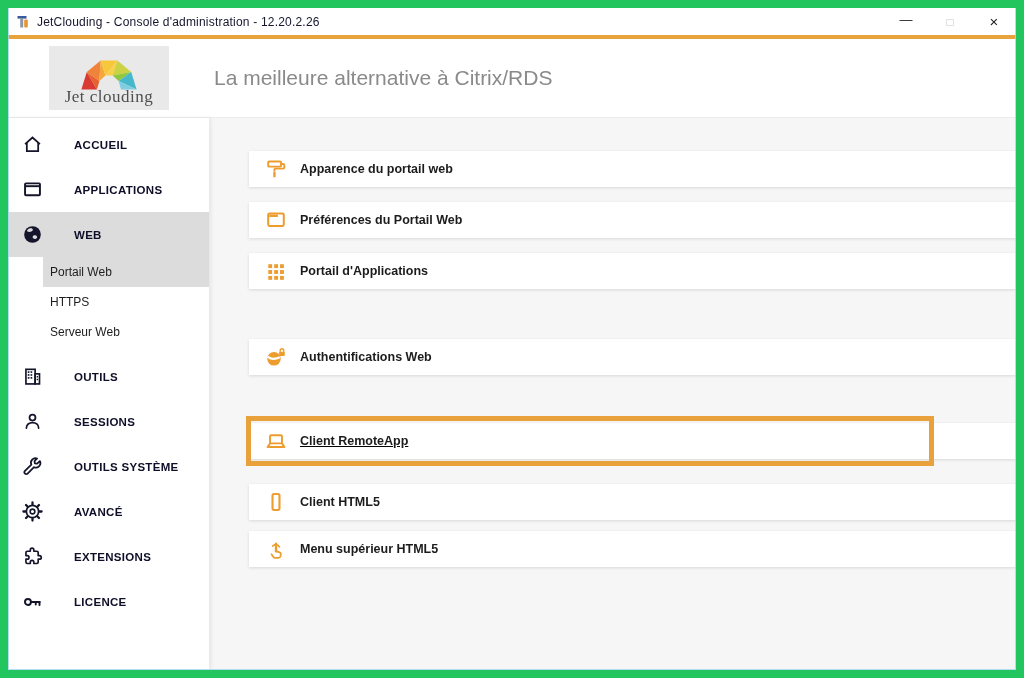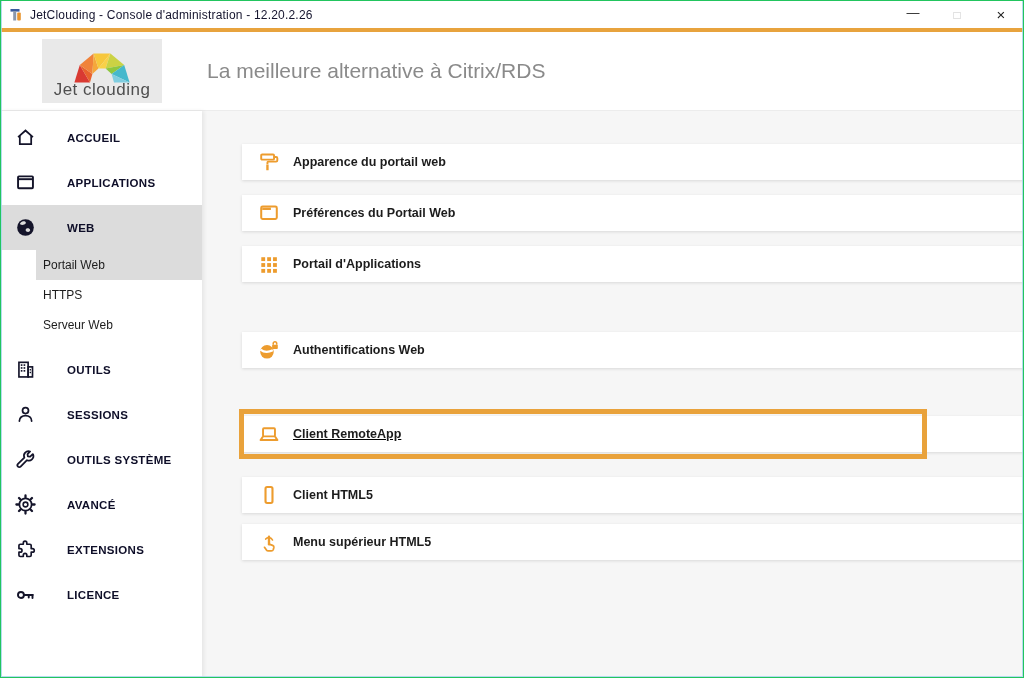--- a/index.html
+++ b/index.html
@@ -1,35 +1,35 @@
 <!DOCTYPE html>
 <html><head>
 <meta charset="utf-8">
 <style>
   * { margin:0; padding:0; box-sizing:border-box; }
   html,body { width:1024px; height:678px; font-family:"Liberation Sans", sans-serif; background:#fff; }
-  .window { width:1024px; height:678px; border:1px solid #22c55e; background:#fff; display:flex; flex-direction:column; position:relative; overflow:hidden; }
+  .window { width:1024px; height:678px; border:8px solid #22c55e; background:#fff; display:flex; flex-direction:column; position:relative; overflow:hidden; }
   .window::after { content:""; position:absolute; inset:0; border:1px solid rgba(168,214,236,.85); border-top:none; pointer-events:none; z-index:50; }
 
   
   .titlebar { height:27px; background:#fff; display:flex; align-items:center; padding-left:7px; flex:none; }
   .app-icon { width:16px; height:16px; flex:none; }
   .titlebar-title { font-size:12px; color:#15152e; margin-left:6px; letter-spacing:.2px; }
   .win-controls { margin-left:auto; display:flex; height:100%; }
   .win-btn { width:44px; height:100%; display:flex; align-items:center; justify-content:center; font-size:14px; color:#222; cursor:pointer; }
   .win-btn.minimize { font-size:13px; padding-bottom:4px; }
   .win-btn.maximize { color:#c9c9c9; font-size:12px; }
   .win-btn.close { font-size:15px; }
   .orange-rule { height:4px; background:#E8A33D; flex:none; }
 
   
   .header { height:79px; background:#fff; display:flex; align-items:center; flex:none; border-bottom:1px solid #ececec; }
   .logo-box { width:120px; height:64px; background:#E9E9E9; margin-left:41px; display:flex; flex-direction:column; align-items:center; justify-content:flex-end; padding-bottom:3px; flex:none; }
   .logo-cloud { width:88px; height:42px; margin-bottom:-6px; }
-  .logo-text { font-size:17px; color:#4f4f4f; letter-spacing:.5px; }
+  .logo-text { font-size:17px; color:#4f4f4f; letter-spacing:.5px;font-family:Liberation Serif, serif; }
   .tagline { margin-left:45px; font-size:21px; color:#8a8a8a; }
 
   
   .body { flex:1; display:flex; min-height:0; }
   .sidebar { width:201px; background:#fff; flex:none; padding-top:4px; box-shadow:2px 0 4px rgba(0,0,0,.07); z-index:2; }
   .nav-item { height:45px; display:flex; align-items:center; padding-left:14px; cursor:pointer;gap:20px; }
   .nav-item.selected { background:#DCDCDC; }
   .nav-icon { width:21px; height:21px; flex:none; color:#14142a; }
   .nav-label { margin-left:11px; font-size:11.5px; font-weight:700; color:#0e0e28; letter-spacing:.3px; }
   .sub-item { height:30px; display:flex; align-items:center; margin-left:35px; padding-left:7px; font-size:12px; color:#1d1d1d; cursor:pointer; }

